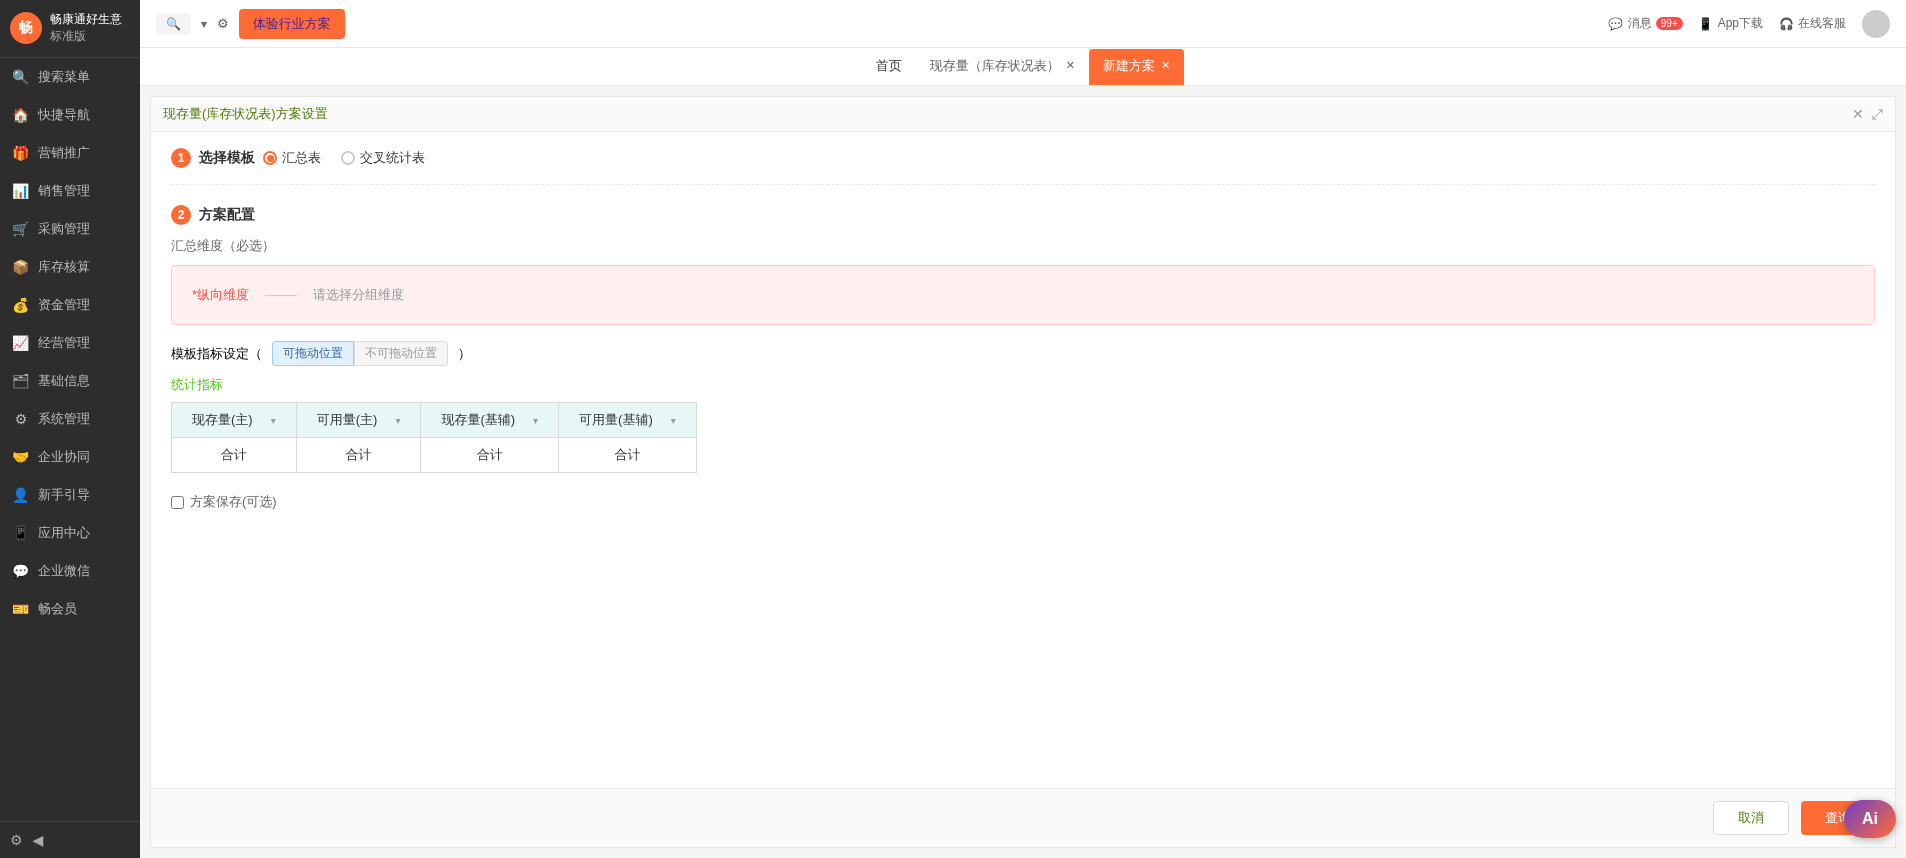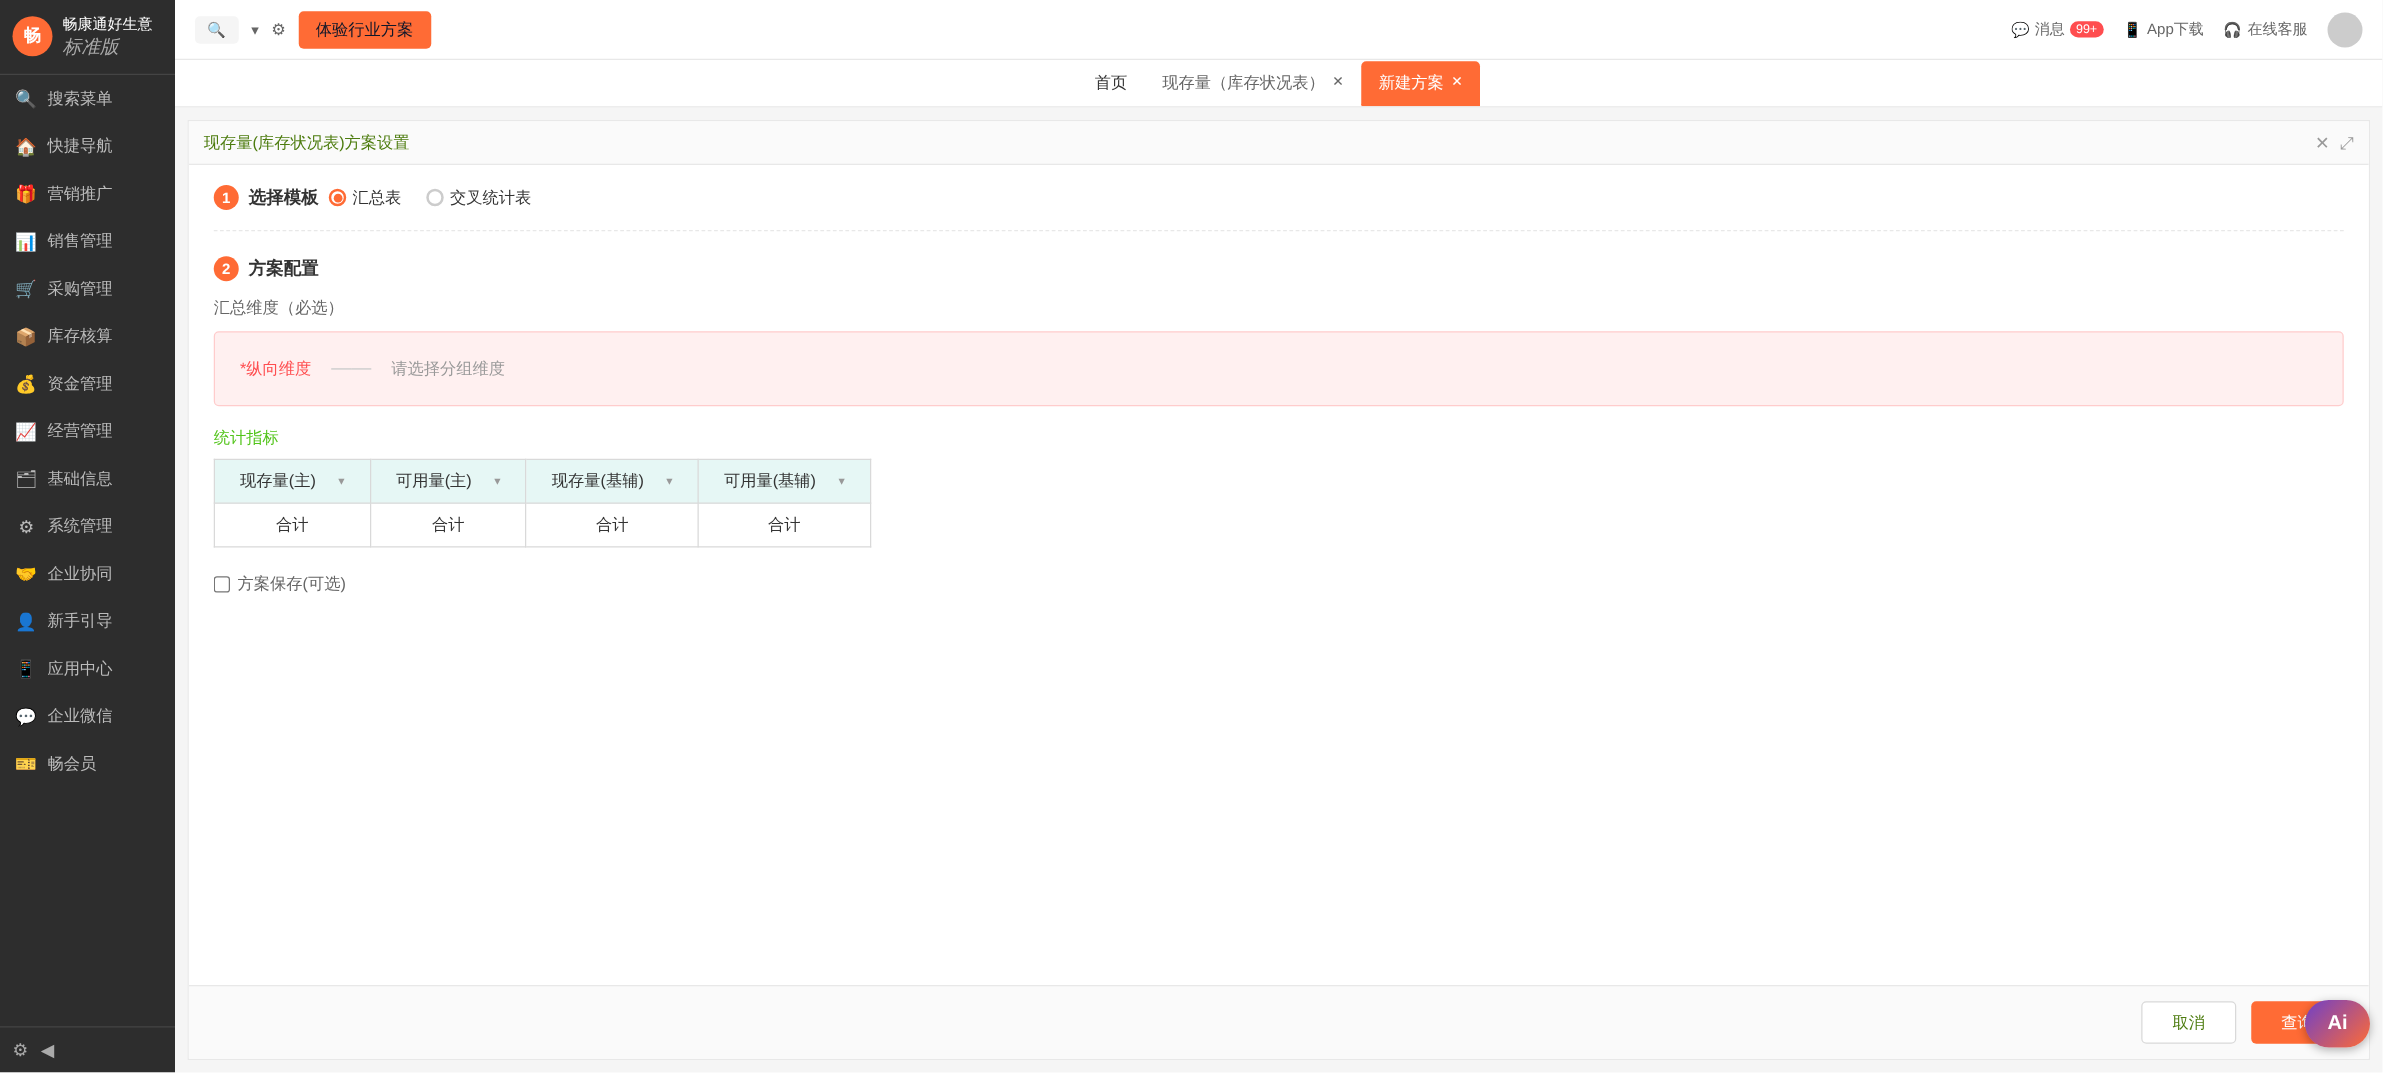--- a/index.html
+++ b/index.html
@@ -23,21 +23,21 @@
       border-bottom: 1px solid #444;
     }
     .sidebar-logo-icon {
       width: 32px; height: 32px;
       background: #ff6b35;
       border-radius: 50%;
       display: flex; align-items: center; justify-content: center;
       color: white; font-weight: bold; font-size: 14px;
     }
     .sidebar-logo-text { font-size: 12px; color: #fff; line-height: 1.3; }
-    .sidebar-logo-badge { font-size: 15px; color: #aaa; font-style: italic; }
+    .sidebar-logo-badge { font-size: 12px; color: #aaa; }
 
     .sidebar-item {
       padding: 10px 12px;
       display: flex; align-items: center; gap: 8px;
       cursor: pointer;
       color: #bbb;
       font-size: 13px;
     }
     .sidebar-item-icon { width: 18px; height: 18px; display: flex; align-items: center; justify-content: center; font-size: 14px; }
 
@@ -71,21 +71,21 @@
     }
     .topbar-left { display: flex; align-items: center; gap: 10px; }
     .topbar-search-area {
       display: flex; align-items: center; gap: 6px;
       background: #f5f5f5; border-radius: 4px; padding: 4px 10px;
       font-size: 12px; color: #999;
     }
     .topbar-dropdown { display: flex; align-items: center; gap: 4px; cursor: pointer; color: #666; font-size: 12px; }
     .topbar-settings { cursor: pointer; color: #666; }
     .topbar-trial-btn {
-      background: #ff6b35; color: #0f172a;
+      background: #ff6b35; color: #4c1d95;
       border: none; border-radius: 4px;
       padding: 6px 14px; cursor: pointer; font-size: 13px;
     }
     .topbar-right { display: flex; align-items: center; gap: 16px; }
     .topbar-right-item { display: flex; align-items: center; gap: 4px; color: #666; font-size: 12px; cursor: pointer; }
     .topbar-badge {
       background: #ff4d4f; color: #fff;
       border-radius: 10px; padding: 1px 5px; font-size: 10px;
     }
     .topbar-avatar { width: 28px; height: 28px; background: #ccc; border-radius: 50%; }
@@ -411,20 +411,28 @@
           <span class="step-label">方案配置</span>
         </div>
 
         <div class="sub-label">汇总维度（必选）</div>
         <div class="dimension-area">
           <span class="dimension-required">*纵向维度</span>
           <span class="dimension-arrow">——</span>
           <span class="dimension-placeholder">请选择分组维度</span>
         </div>
 
+        <div class="indicator-label-row">
+          <span>模板指标设定（</span>
+          <div class="indicator-toggle">
+            <div class="toggle-movable">可拖动位置</div>
+            <div class="toggle-immovable">不可拖动位置</div>
+          </div>
+          <span>）</span>
+        </div>
 
         <div class="stats-section">
           <div class="stats-label">统计指标</div>
           <table class="stats-table">
             <thead>
               <tr>
                 <th>
                   <div class="col-header">
                     <span>现存量(主)</span>
                     <span class="col-chevron">▾</span>

